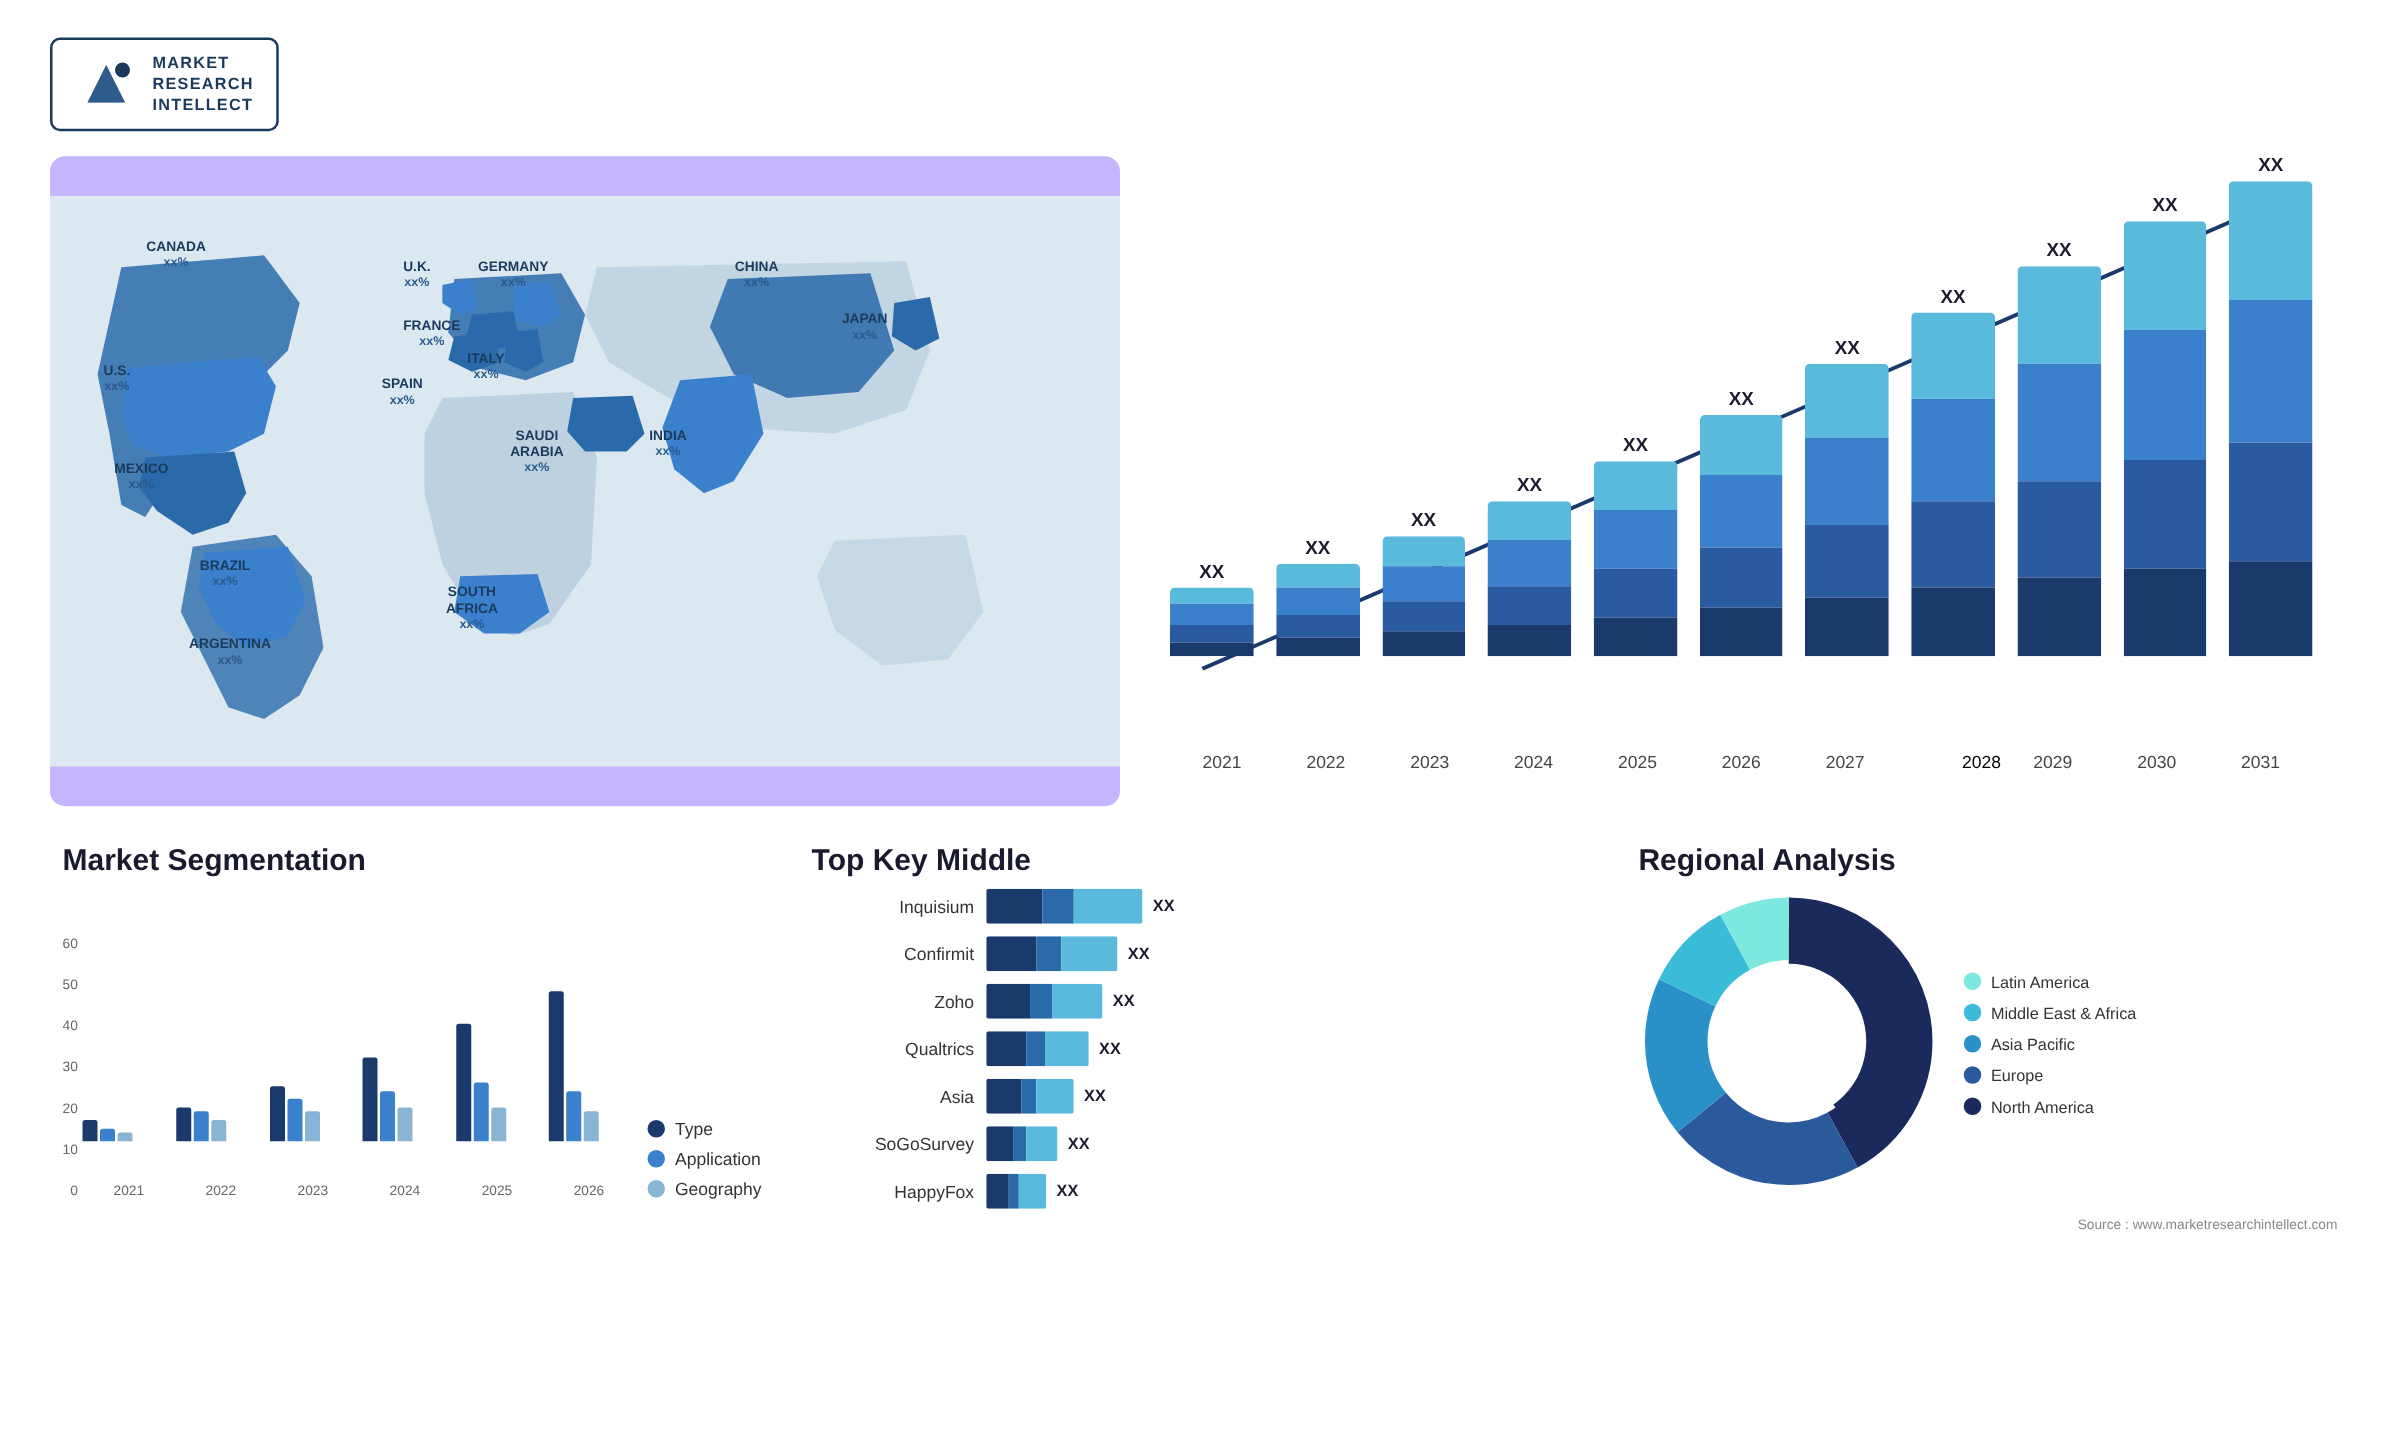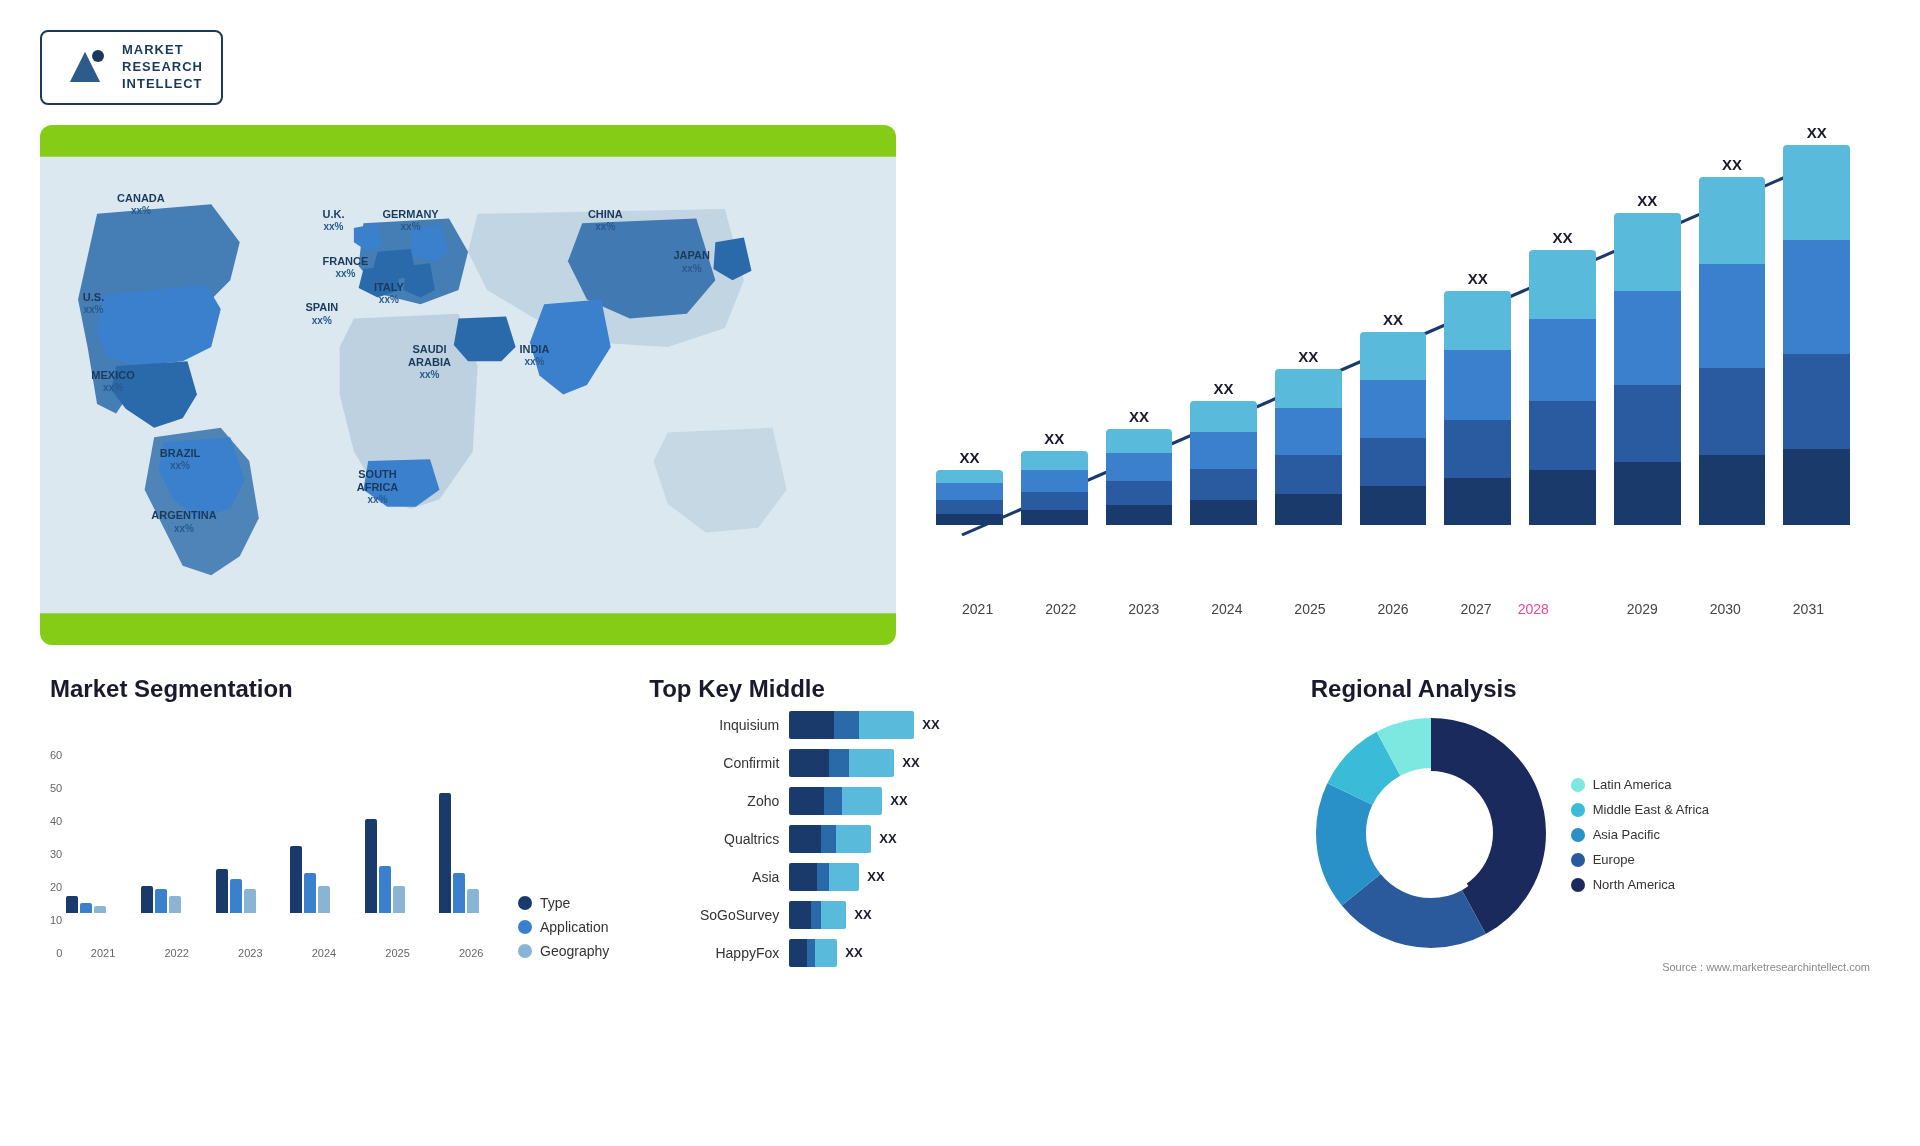--- a/index.html
+++ b/index.html
@@ -60,21 +60,21 @@
       display: flex;
       gap: 20px;
       flex: 1;
       max-height: 520px;
     }
 
     
     .map-container {
       flex: 1.1;
       position: relative;
-      background: #84cc16;
+      background: #c4b5fd;
       border-radius: 12px;
       overflow: hidden;
     }
     .map-label {
       position: absolute;
       font-size: 11px;
       font-weight: 700;
       color: #1a3a5c;
       text-align: center;
       line-height: 1.2;
@@ -292,21 +292,21 @@
       width: 14px;
       height: 14px;
       border-radius: 50%;
       flex-shrink: 0;
     }
 
     .source-text {
       font-size: 11px;
       color: #888;
       text-align: right;
-      margin-top: 4px;
+      margin-top: 16px;
     }
   </style>
 </head>
 <body>
 
 <div class="page-wrapper">
 
   <div class="header">
     <div class="logo-area">
       <svg class="logo-icon" viewBox="0 0 50 50">
@@ -503,21 +503,21 @@
 
         <div id="bar-x-labels" style="display:flex;justify-content:space-around;padding:0 10px;">
 
         <div class="bar-year" style="flex: 1 1 0%; text-align: center; font-size: 14px; color: rgb(68, 68, 68);">2021</div>
             <div class="bar-year" style="flex: 1 1 0%; text-align: center; font-size: 14px; color: rgb(68, 68, 68);">2022</div>
             <div class="bar-year" style="flex: 1 1 0%; text-align: center; font-size: 14px; color: rgb(68, 68, 68);">2023</div>
             <div class="bar-year" style="flex: 1 1 0%; text-align: center; font-size: 14px; color: rgb(68, 68, 68);">2024</div>
             <div class="bar-year" style="flex: 1 1 0%; text-align: center; font-size: 14px; color: rgb(68, 68, 68);">2025</div>
             <div class="bar-year" style="flex: 1 1 0%; text-align: center; font-size: 14px; color: rgb(68, 68, 68);">2026</div>
             <div class="bar-year" style="flex: 1 1 0%; text-align: center; font-size: 14px; color: rgb(68, 68, 68);">2027</div>
-            <div class="bar-year" style="flex: 1 1 0%; text-align: left; font-size: 14px; color: #ec4899;">2028</div>
+            <div class="bar-year" style="flex: 1 1 0%; text-align: right; font-size: 14px; color: #000000;">2028</div>
             <div class="bar-year" style="flex: 1 1 0%; text-align: center; font-size: 14px; color: rgb(68, 68, 68);">2029</div>
             <div class="bar-year" style="flex: 1 1 0%; text-align: center; font-size: 14px; color: rgb(68, 68, 68);">2030</div>
             <div class="bar-year" style="flex: 1 1 0%; text-align: center; font-size: 14px; color: rgb(68, 68, 68);">2031</div>
           </div>
       </div>
     </div>
   </div>
 
   <div class="bottom-section">
 

